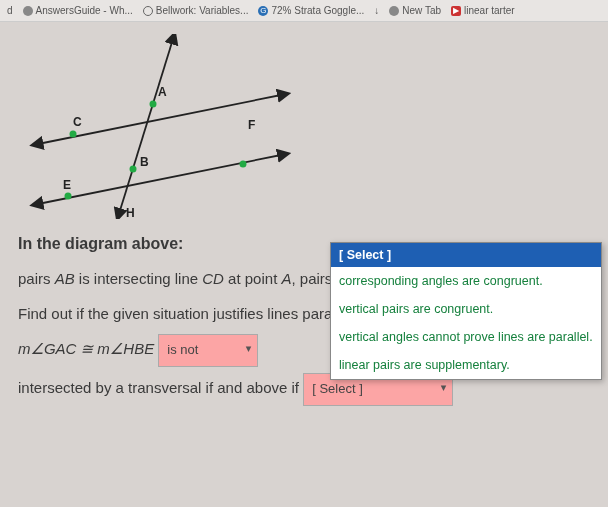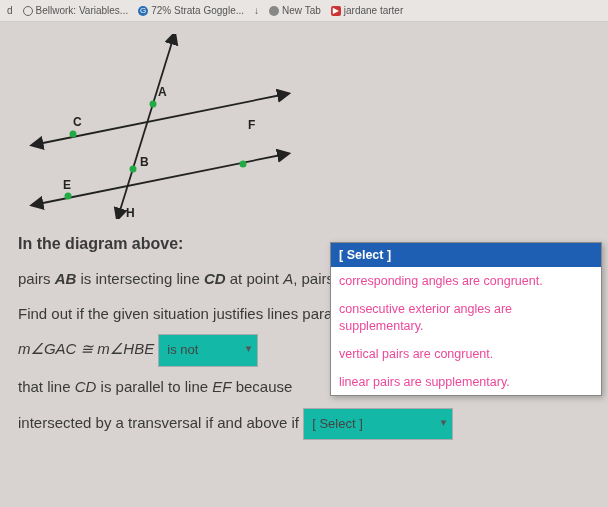--- a/index.html
+++ b/index.html
@@ -43,21 +43,21 @@
     position: relative;
     margin-bottom: 10px;
   }
   .diagram svg { width: 100%; height: 100%; }
   .qtext { font-size: 15px; line-height: 1.9; color: #3a3a3a; }
   .qtext p { margin-bottom: 6px; }
   .heading { font-weight: bold; margin-bottom: 12px; font-size: 16px; }
   .select-box {
     display: inline-block;
     border: 1px solid #aaa;
-    background: #14b8a6;
+    background: #fca5a5;
     font-size: 13px;
     padding: 3px 22px 3px 8px;
     min-width: 100px;
     vertical-align: middle;
     position: relative;
     color: #444;
   }
   .select-box::after {
     content: "▾";
     position: absolute;
@@ -79,52 +79,56 @@
     z-index: 10;
   }
   .dropdown .dd-header {
     background: #1e5fb3;
     color: #fff;
     font-weight: bold;
     padding: 5px 8px;
   }
   .dropdown .dd-item {
     padding: 5px 8px;
-    color: #ec4899;
+    color: #15803d;
     border-top: 1px solid transparent;
     line-height: 1.35;
   }
-  .bold { font-weight: bold; }
+  .bold { font-weight: normal; }
   .mathit { font-style: italic; }
 </style>
 </head>
 <body>
 
 <div class="tabs">
   <div class="tab">
       <span>d</span>
+    </div>
+  <div class="tab">
+      <span class="iconbox gray"></span>
+      <span>AnswersGuide - Wh...</span>
     </div>
   <div class="tab">
       <span class="iconbox dark"></span>
       <span>Bellwork: Variables...</span>
     </div>
   <div class="tab">
       <span class="iconbox blue">G</span>
       <span>72% Strata Goggle...</span>
     </div>
   <div class="tab">
       <span>↓</span>
     </div>
   <div class="tab">
       <span class="iconbox gray"></span>
       <span>New Tab</span>
     </div>
   <div class="tab">
       <span class="iconbox red">▶</span>
-      <span>jardane tarter</span>
+      <span>linear tarter</span>
     </div>
 </div>
 
 <div class="content">
 
   <div class="diagram">
     <svg viewBox="0 0 280 185">
       <defs>
         <marker id="arr" markerWidth="8" markerHeight="8" refX="5" refY="4" orient="auto">
           <path d="M0,0 L8,4 L0,8 Z" fill="#222"></path>
@@ -162,32 +166,29 @@
       <span>pairs </span><span class="bold mathit">AB</span><span> is intersecting line </span><span class="bold mathit">CD</span><span> at point </span><span class="mathit">A</span><span>, pairs </span><span class="bold mathit">EF</span><span> at point </span><span class="mathit">B</span><span>.</span>
     </p>
 
     <p>Find out if the given situation justifies lines parallel.</p>
 
     <p>
       <span class="mathit">m∠GAC ≅ m∠HBE</span>
       <span class="select-box"><span>is not</span></span>
     </p>
 
-    <p>
-      <span>that line </span><span class="mathit">CD</span><span> is parallel to line </span><span class="mathit">EF</span><span> because</span>
-    </p>
 
     <p>
       <span>intersected by a transversal if and above if</span>
       <span class="select-box wide"><span>[ Select ]</span></span>
     </p>
   </div>
 
   <div class="dropdown">
     <div class="dd-header">[ Select ]</div>
     <div class="dd-item">corresponding angles are congruent.</div>
-    <div class="dd-item">consecutive exterior angles are supplementary.</div>
     <div class="dd-item">vertical pairs are congruent.</div>
+    <div class="dd-item">vertical angles cannot prove lines are parallel.</div>
     <div class="dd-item">linear pairs are supplementary.</div>
 
   </div>
 
 </div>
 
 </body></html>

